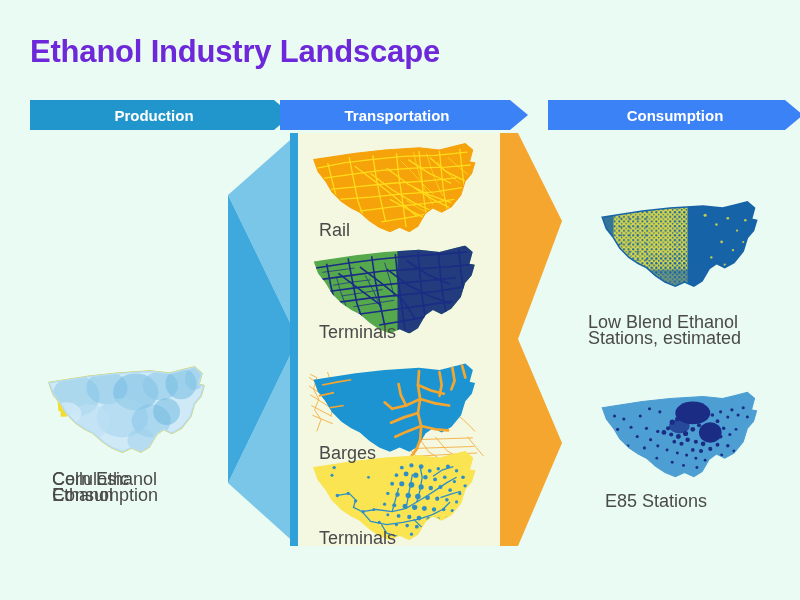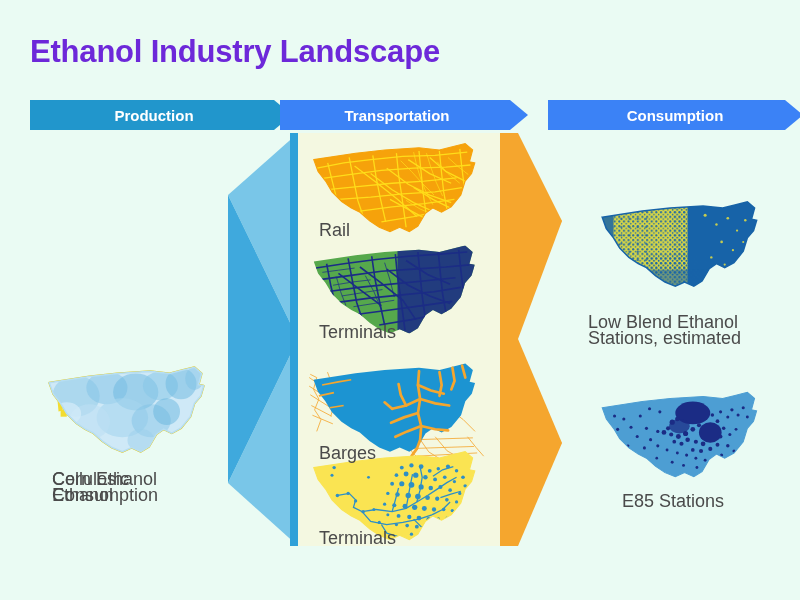--- a/index.html
+++ b/index.html
@@ -63,21 +63,21 @@
   .cell.barge{left:305px;top:356px;width:190px;}
   .cell.term{left:305px;top:444px;width:190px;}
   .cell.rail .cap,.cell.truck .cap,.cell.barge .cap,.cell.term .cap{
     margin-top:-16px;margin-left:14px;position:relative;z-index:3;
   }
 
   
   .cell.lowblend{left:595px;top:190px;width:200px;}
   .cell.lowblend .cap{margin-top:16px;margin-left:-7px;}
   .cell.e85{left:595px;top:383px;width:200px;}
-  .cell.e85 .cap{margin-top:8px;margin-left:27px;}
+  .cell.e85 .cap{margin-top:8px;margin-left:10px;}
 </style>
 </head>
 <body>
 
 <div id="stage">
 
   <div class="title">Ethanol Industry Landscape</div>
 
   <div class="banner-row">
     <div class="chev c1">

